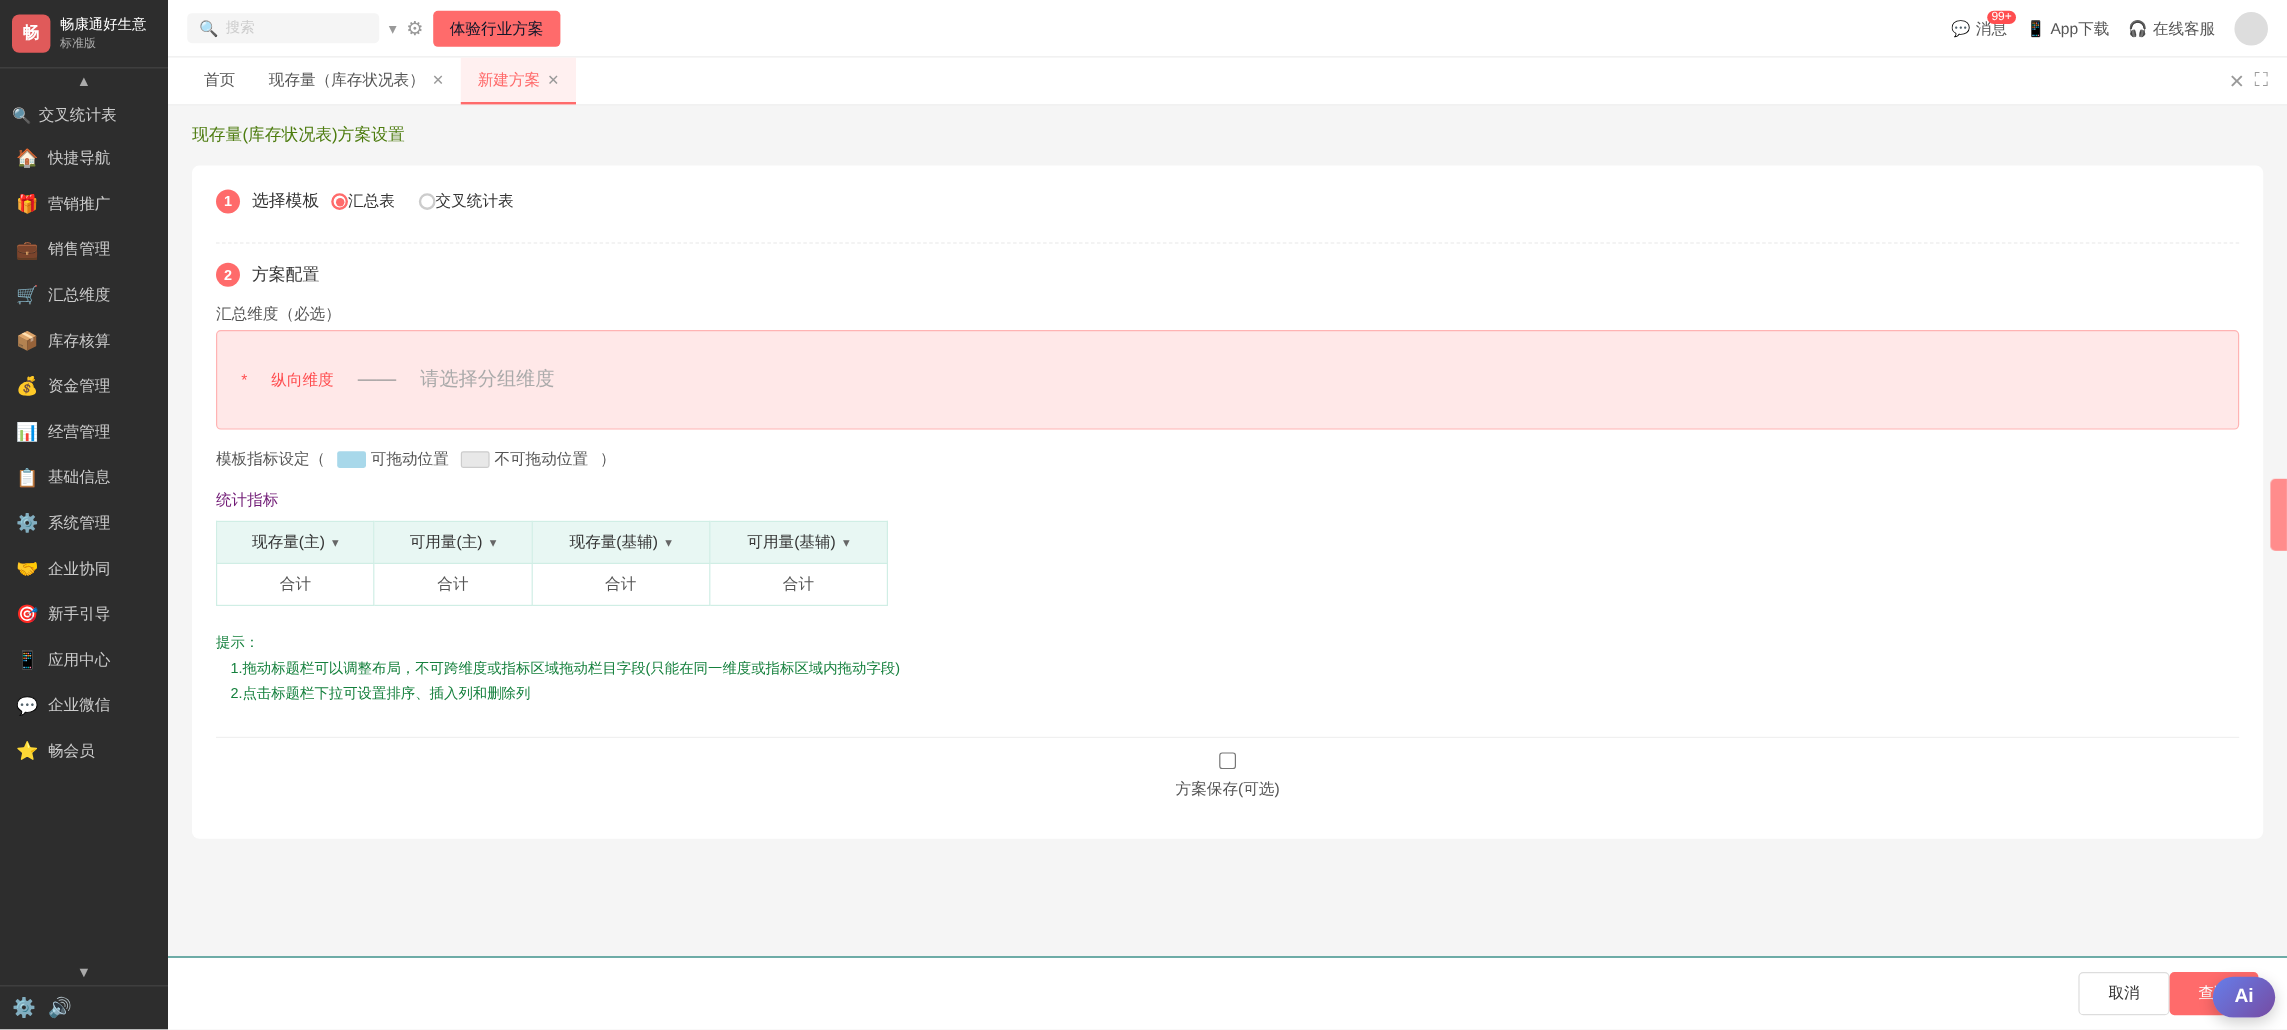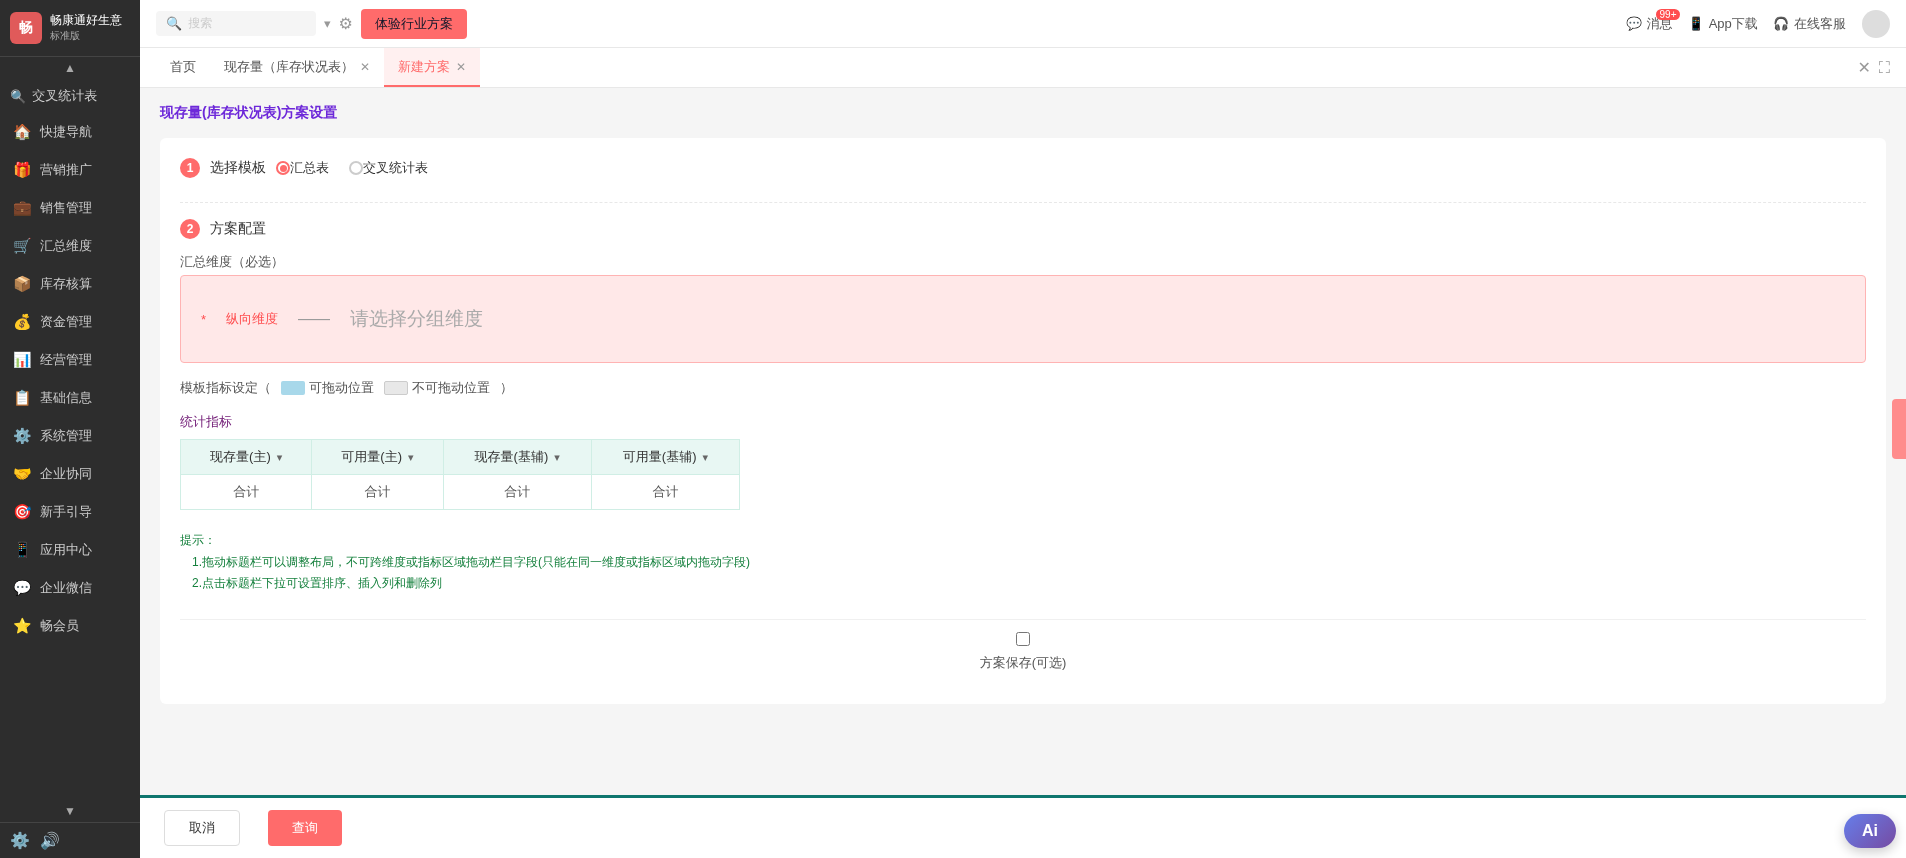--- a/index.html
+++ b/index.html
@@ -183,23 +183,22 @@
 
     
     .content {
       flex: 1;
       overflow-y: auto;
       padding: 16px 20px;
       background: #f5f5f5;
     }
     .page-title {
       font-size: 14px;
-      color: #6d28d9;
+      color: #4d7c0f;
       margin-bottom: 16px;
-      font-weight: bold;
     }
 
     
     .card {
       background: #fff;
       border-radius: 6px;
       padding: 20px;
     }
 
     
@@ -282,21 +281,21 @@
       display: flex;
       align-items: center;
       gap: 20px;
       margin-bottom: 16px;
     }
     .dim-field {
       color: #ff4d4f;
       font-size: 13px;
     }
     .dim-arrow { color: #999; font-size: 16px; }
-    .dim-placeholder { color: #aaa; font-size: 19px; }
+    .dim-placeholder { color: #aaa; font-size: 16px; }
 
     
     .template-indicator {
       display: flex;
       align-items: center;
       gap: 10px;
       font-size: 13px;
       color: #555;
       margin-bottom: 16px;
     }
@@ -372,25 +371,25 @@
     .save-checkbox {
       width: 14px;
       height: 14px;
       border: 1px solid #ccc;
       cursor: pointer;
     }
 
     
     .action-bar {
       background: #fff;
-      border-top: 3px solid #0f766e;
+      border-top: 1px solid #0f766e;
       padding: 12px 24px;
       display: flex;
-      justify-content: flex-start;
-      gap: 28px;
+      justify-content: flex-end;
+      gap: 0;
       flex-shrink: 0;
     }
     .btn-cancel {
       background: #fff;
       border: 1px solid #ddd;
       border-radius: 4px;
       padding: 8px 24px;
       cursor: pointer;
       font-size: 13px;
       color: #333;

